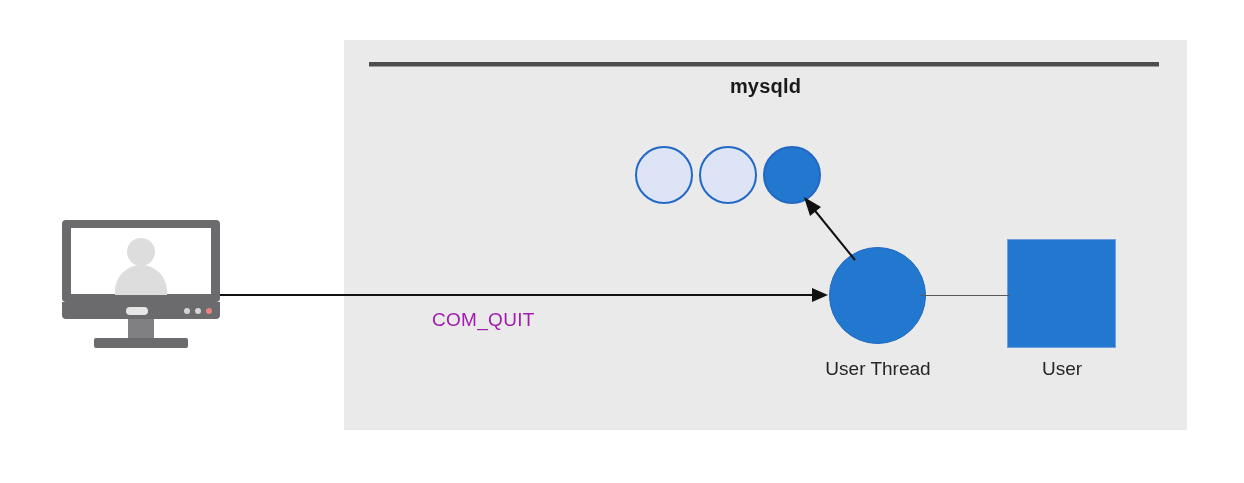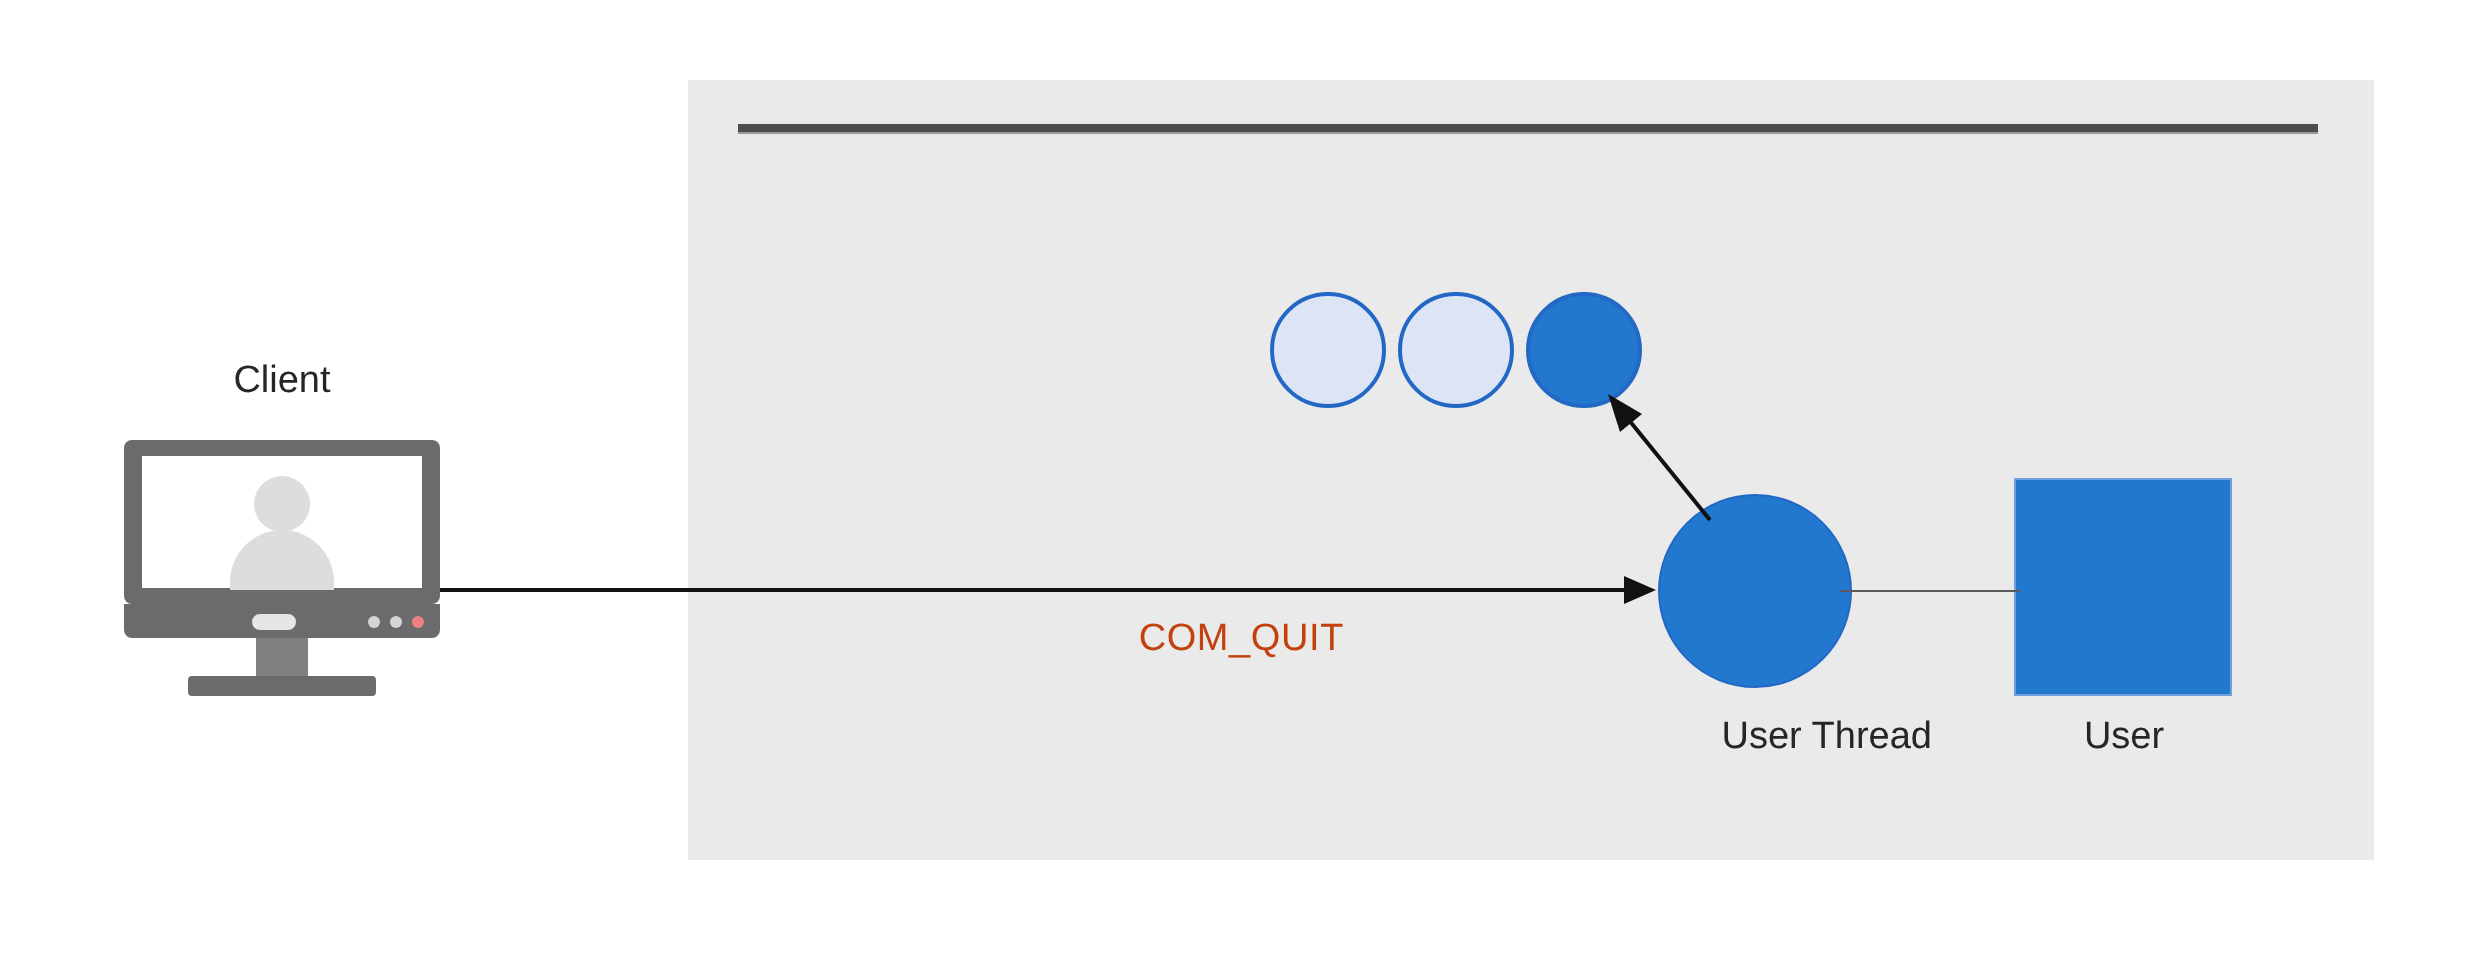--- a/index.html
+++ b/index.html
@@ -88,21 +88,21 @@
     border-radius: 50%;
     background: #2277cf;
     border: 1px solid #2268c4;
     box-sizing: border-box;
   }
   .ut-label {
     position: absolute;
     left: 790px;
     top: 358px;
     width: 176px;
-    text-align: right;
+    text-align: center;
     font-size: 19px;
     color: #262626;
   }
 
   
   .thds-box {
     position: absolute;
     left: 1007px;
     top: 239px;
     width: 109px;
@@ -229,23 +229,23 @@
     height: 0;
     border-top: 7px solid transparent;
     border-bottom: 7px solid transparent;
     border-left: 16px solid #111111;
   }
   .com-quit-label {
     position: absolute;
     left: 432px;
     top: 309px;
     width: 240px;
-    text-align: right;
-    font-size: 19px;
-    color: #c2410c;
+    text-align: left;
+    font-size: 19px;
+    color: #a21caf;
     letter-spacing: 0.3px;
   }
 
   .ut-thds-line {
     position: absolute;
     left: 920px;
     top: 295px;
     width: 90px;
     height: 1px;
     background: #5a5a5a;
@@ -259,32 +259,32 @@
     height: 110px;
   }
 </style>
 </head>
 <body>
 
 <div id="canvas">
 
   <div class="mysqld-box"></div>
   <div class="mysqld-rule"></div>
+  <div class="mysqld-title">mysqld</div>
 
   <div class="tc-circle empty" id="tc-0"></div>
   <div class="tc-circle empty" id="tc-1"></div>
   <div class="tc-circle filled" id="tc-2"></div>
 
   <div class="user-thread"></div>
   <div class="ut-label">User Thread</div>
 
   <div class="thds-box"></div>
   <div class="thds-label">User</div>
 
-  <div class="client-label">Client</div>
   <div class="monitor">
     <div class="mon-bezel"></div>
     <div class="mon-screen"></div>
     <div class="mon-person-head"></div>
     <div class="mon-person-body"></div>
     <div class="mon-bar"></div>
     <div class="mon-bar-pill"></div>
     <div class="mon-dot" id="mon-dot-0"></div>
     <div class="mon-dot" id="mon-dot-1"></div>
     <div class="mon-dot" id="mon-dot-2"></div>

